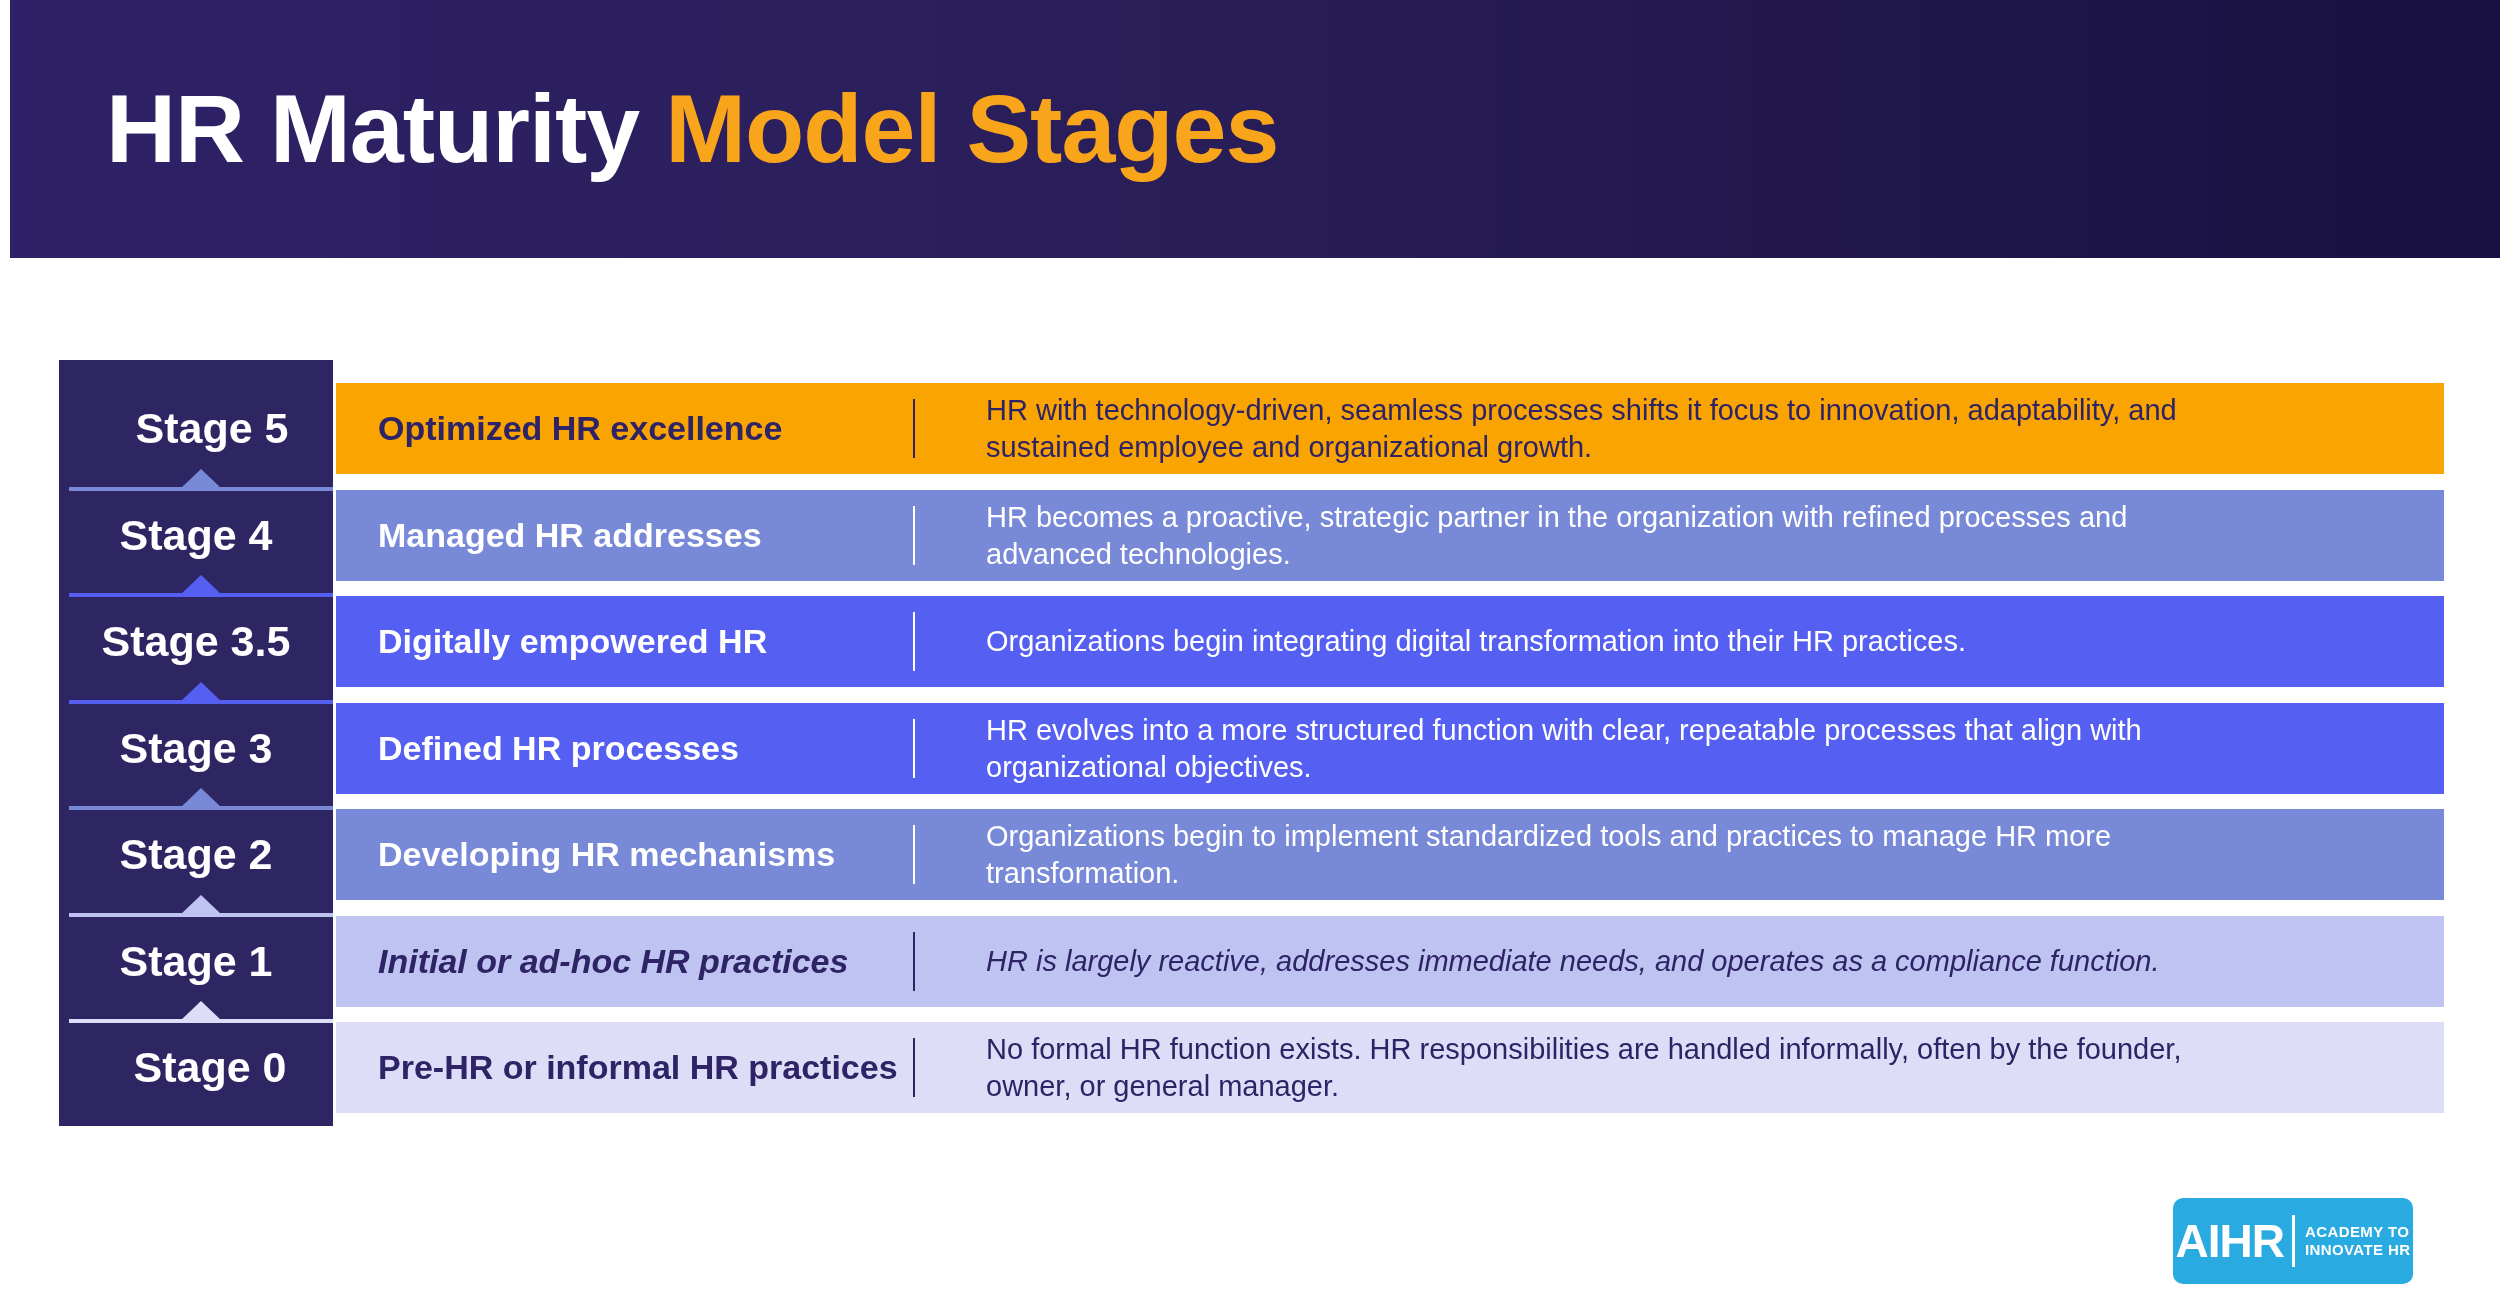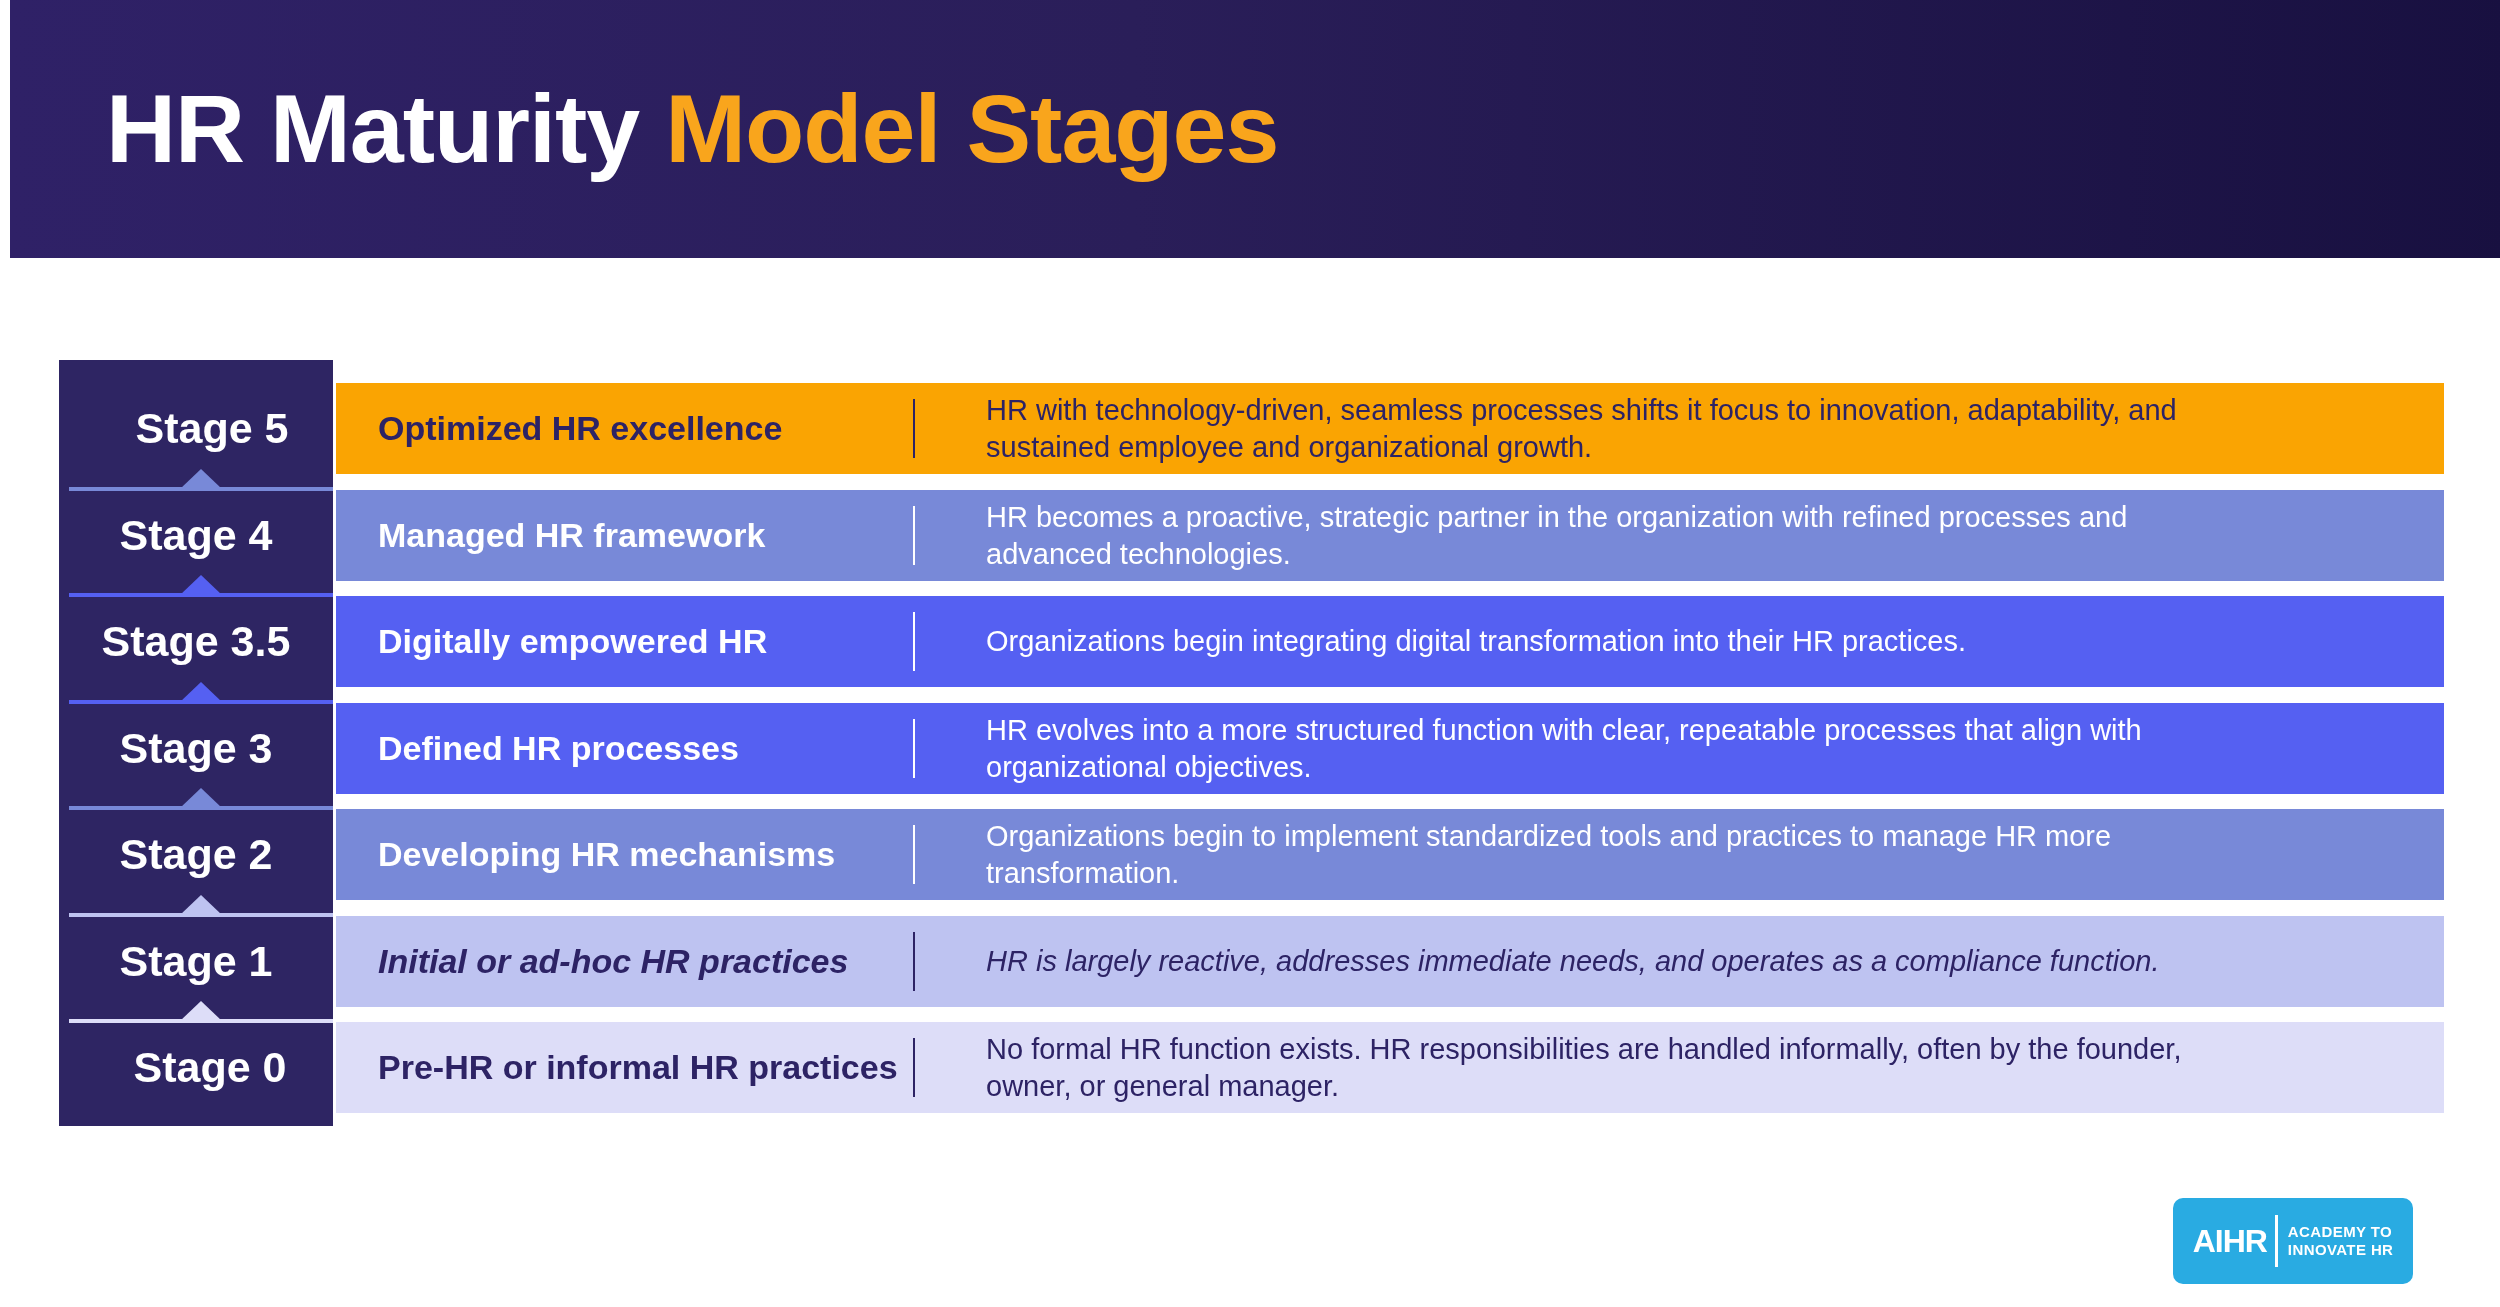--- a/index.html
+++ b/index.html
@@ -108,21 +108,21 @@
     left: 2173px; top: 1198px;
     width: 240px; height: 86px;
     background: #29ABE2;
     border-radius: 10px;
     display: flex;
     align-items: center;
     justify-content: center;
     color: #ffffff;
   }
   #logo .brand {
-    font-size: 32px;
+    font-size: 46px;
     font-weight: bold;
     letter-spacing: -1px;
   }
   #logo .logo-sep {
     width: 3px;
     height: 52px;
     background: #ffffff;
     margin: 0 10px 0 8px;
   }
   #logo .tagline {
@@ -198,21 +198,21 @@
 
   <div id="bars">
   <div class="bar" style="top: 383px; height: 91px; background: rgb(250, 164, 2); color: rgb(45, 35, 101);">
     <span class="bar-label">Optimized HR excellence</span>
     <span class="bar-sep" style="background: rgb(45, 35, 101);"></span>
     <span class="bar-desc">HR with technology-driven, seamless processes shifts it focus to innovation, adaptability, and
 sustained employee and organizational growth.</span>
   </div>
 
   <div class="bar" style="top: 490px; height: 91px; background: rgb(120, 137, 216); color: rgb(255, 255, 255);">
-    <span class="bar-label">Managed HR framework</span>
+    <span class="bar-label">Managed HR addresses</span>
     <span class="bar-sep" style="background: rgb(255, 255, 255);"></span>
     <span class="bar-desc">HR becomes a proactive, strategic partner in the organization with refined processes and
 advanced technologies.</span>
   </div>
 
   <div class="bar" style="top: 596px; height: 91px; background: rgb(85, 96, 242); color: rgb(255, 255, 255);">
     <span class="bar-label">Digitally empowered HR</span>
     <span class="bar-sep" style="background: rgb(255, 255, 255);"></span>
     <span class="bar-desc">Organizations begin integrating digital transformation into their HR practices.</span>
   </div>

